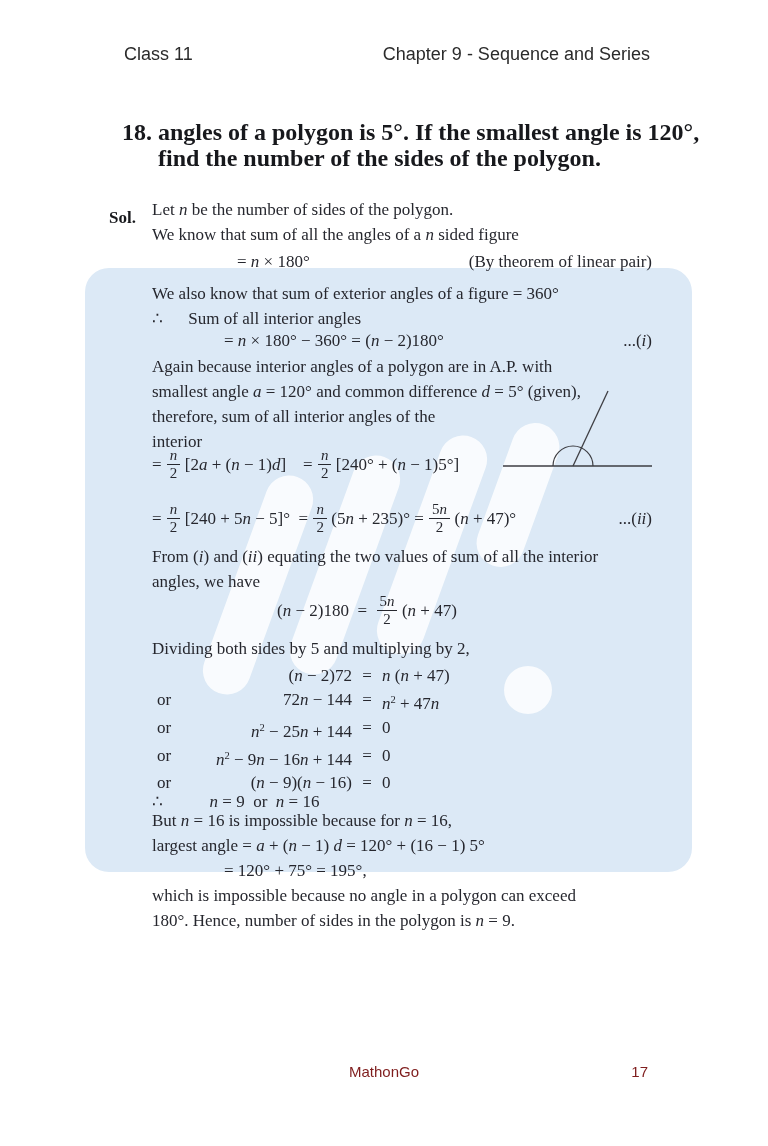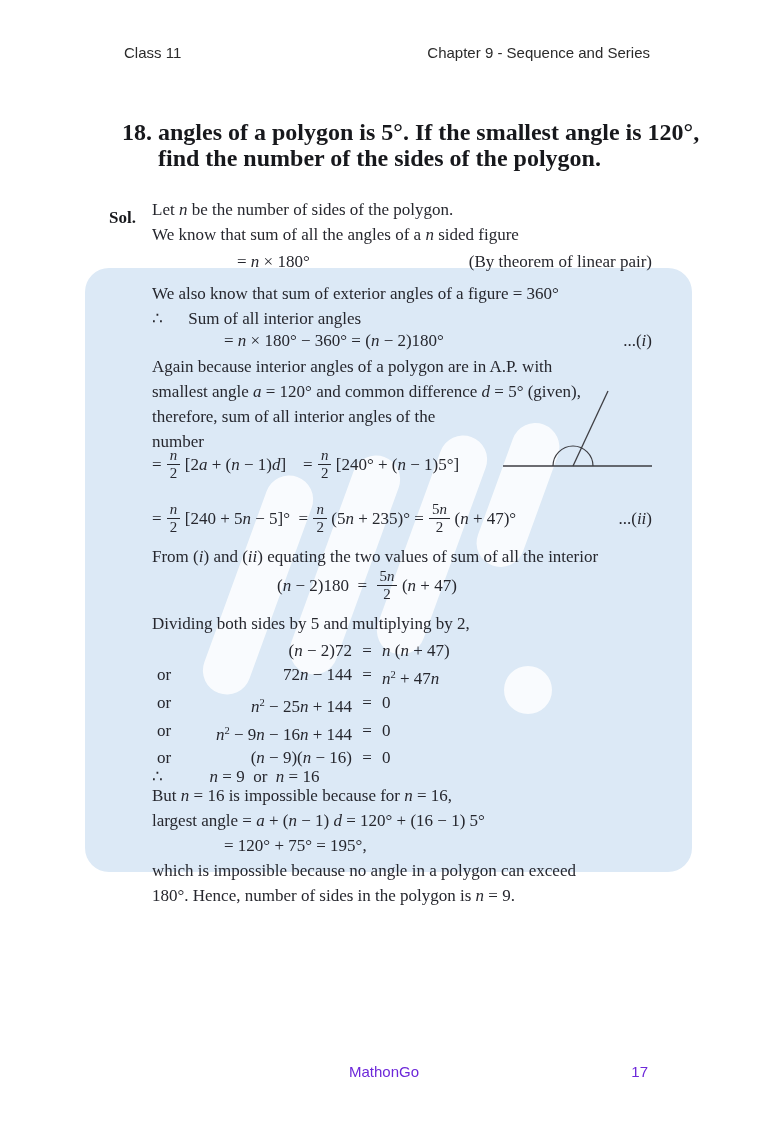--- a/index.html
+++ b/index.html
@@ -1,22 +1,22 @@
 <!DOCTYPE html>
 <html><head>
 <meta charset="utf-8">
 <style>
   html,body{margin:0;padding:0;background:#fff;}
   .page{position:relative;width:768px;height:1146px;background:#fff;overflow:hidden;
         font-family:"Liberation Serif",serif;color:#26272e;}
   
   .header{position:absolute;top:44px;left:124px;right:118px;display:flex;justify-content:space-between;
-          font-family:"Liberation Sans",sans-serif;font-size:15px;color:#2b2b2b;}
+          font-family:"Liberation Sans",sans-serif;font-size:18px;color:#2b2b2b;}
   .footer{position:absolute;top:1063px;left:0;width:100%;font-family:"Liberation Sans",sans-serif;
-          font-size:15px;color:#6d28d9;text-align:center;}
+          font-size:15px;color:#7f1d1d;text-align:center;}
   .pageno{position:absolute;right:120px;top:0;}
   
   .hl-box{position:absolute;left:85px;top:268px;width:607px;height:604px;border-radius:24px;
           background:var(--hl,#dce9f6);overflow:hidden;}
   .wm-stripe{position:absolute;width:48px;background:var(--wm,#fff);opacity:.82;border-radius:26px;
              transform:rotate(20deg);}
   .wm-dot{position:absolute;width:48px;height:48px;background:var(--wm,#fff);opacity:.82;border-radius:50%;}
   
   .question{position:absolute;top:119px;left:158px;width:520px;font-weight:bold;font-size:24px;
             line-height:26px;color:#17181c;}
@@ -78,24 +78,25 @@
     <div id="sol-body">
         <div class="row p"><span>Let </span><span class="s-i">n</span><span> be the number of sides of the polygon.</span></div>
         <div class="row p"><span>We know that sum of all the angles of a </span><span class="s-i">n</span><span> sided figure</span></div>
         <div class="row flex" style="margin-top: 2px;"><span class="lft" style="margin-left: 85px;"><span>= </span><span class="s-i">n</span><span> × 180°</span></span><span class="rgt"><span>(By theorem of linear pair)</span></span></div>
         <div class="row p" style="margin-top: 7px;"><span>We also know that sum of exterior angles of a figure = 360°</span></div>
         <div class="row p"><span>∴      </span><span>Sum of all interior angles</span></div>
         <div class="row flex" style="margin-top: -3px;"><span class="lft" style="margin-left: 72px;"><span>= </span><span class="s-i">n</span><span> × 180° − 360° = (</span><span class="s-i">n</span><span> − 2)180°</span></span><span class="rgt"><span>...(</span><span class="s-i">i</span><span>)</span></span></div>
         <div class="row p" style="margin-top: 1px;"><span>Again because interior angles of a polygon are in A.P. with</span></div>
         <div class="row p"><span>smallest angle </span><span class="s-i">a</span><span> = 120° and common difference </span><span class="s-i">d</span><span> = 5° (given),</span></div>
         <div class="row p"><span>therefore, sum of all interior angles of the</span></div>
-        <div class="row p"><span>number</span></div>
+        <div class="row p"><span>interior</span></div>
         <div class="row fr" style="margin-top: -14px;"><span>= </span><span class="frac"><span class="num"><span class="s-i">n</span></span><span class="den"><span>2</span></span></span><span> [2</span><span class="s-i">a</span><span> + (</span><span class="s-i">n</span><span> − 1)</span><span class="s-i">d</span><span>]    = </span><span class="frac"><span class="num"><span class="s-i">n</span></span><span class="den"><span>2</span></span></span><span> [240° + (</span><span class="s-i">n</span><span> − 1)5°]</span></div>
         <div class="row frflex" style="margin-top: 6px;"><span class="lft"><span>= </span><span class="frac"><span class="num"><span class="s-i">n</span></span><span class="den"><span>2</span></span></span><span> [240 + 5</span><span class="s-i">n</span><span> − 5]°  = </span><span class="frac"><span class="num"><span class="s-i">n</span></span><span class="den"><span>2</span></span></span><span> (5</span><span class="s-i">n</span><span> + 235)° = </span><span class="frac"><span class="num"><span>5</span><span class="s-i">n</span></span><span class="den"><span>2</span></span></span><span> (</span><span class="s-i">n</span><span> + 47)°</span></span><span class="rgt"><span>...(</span><span class="s-i">ii</span><span>)</span></span></div>
         <div class="row p" style="margin-top: 2px;"><span>From (</span><span class="s-i">i</span><span>) and (</span><span class="s-i">ii</span><span>) equating the two values of sum of all the interior</span></div>
+        <div class="row p"><span>angles, we have</span></div>
         <div class="row fr" style="margin-top: -8px; margin-left: 125px;"><span>(</span><span class="s-i">n</span><span> − 2)180  =  </span><span class="frac"><span class="num"><span>5</span><span class="s-i">n</span></span><span class="den"><span>2</span></span></span><span> (</span><span class="s-i">n</span><span> + 47)</span></div>
         <div class="row p" style="margin-top: 2px;"><span>Dividing both sides by 5 and multiplying by 2,</span></div>
         <div class="row align" style="margin-top: 3px;"><span class="c-pre"></span><span class="c-lhs"><span>(</span><span class="s-i">n</span><span> − 2)72</span></span><span class="c-eq">=</span><span class="c-rhs"><span class="s-i">n</span><span> (</span><span class="s-i">n</span><span> + 47)</span></span></div>
         <div class="row align"><span class="c-pre"><span>or</span></span><span class="c-lhs"><span>72</span><span class="s-i">n</span><span> − 144</span></span><span class="c-eq">=</span><span class="c-rhs"><span class="s-i">n</span><span class="s-sup">2</span><span> + 47</span><span class="s-i">n</span></span></div>
         <div class="row align"><span class="c-pre"><span>or</span></span><span class="c-lhs"><span class="s-i">n</span><span class="s-sup">2</span><span> − 25</span><span class="s-i">n</span><span> + 144</span></span><span class="c-eq">=</span><span class="c-rhs"><span>0</span></span></div>
         <div class="row align"><span class="c-pre"><span>or</span></span><span class="c-lhs"><span class="s-i">n</span><span class="s-sup">2</span><span> − 9</span><span class="s-i">n</span><span> − 16</span><span class="s-i">n</span><span> + 144</span></span><span class="c-eq">=</span><span class="c-rhs"><span>0</span></span></div>
         <div class="row align"><span class="c-pre"><span>or</span></span><span class="c-lhs"><span>(</span><span class="s-i">n</span><span> − 9)(</span><span class="s-i">n</span><span> − 16)</span></span><span class="c-eq">=</span><span class="c-rhs"><span>0</span></span></div>
         <div class="row p" style="margin-top: -6px;"><span>∴           </span><span class="s-i">n</span><span> = 9  or  </span><span class="s-i">n</span><span> = 16</span></div>
         <div class="row p" style="margin-top: -6px;"><span>But </span><span class="s-i">n</span><span> = 16 is impossible because for </span><span class="s-i">n</span><span> = 16,</span></div>
         <div class="row p"><span>largest angle = </span><span class="s-i">a</span><span> + (</span><span class="s-i">n</span><span> − 1) </span><span class="s-i">d</span><span> = 120° + (16 − 1) 5°</span></div>

